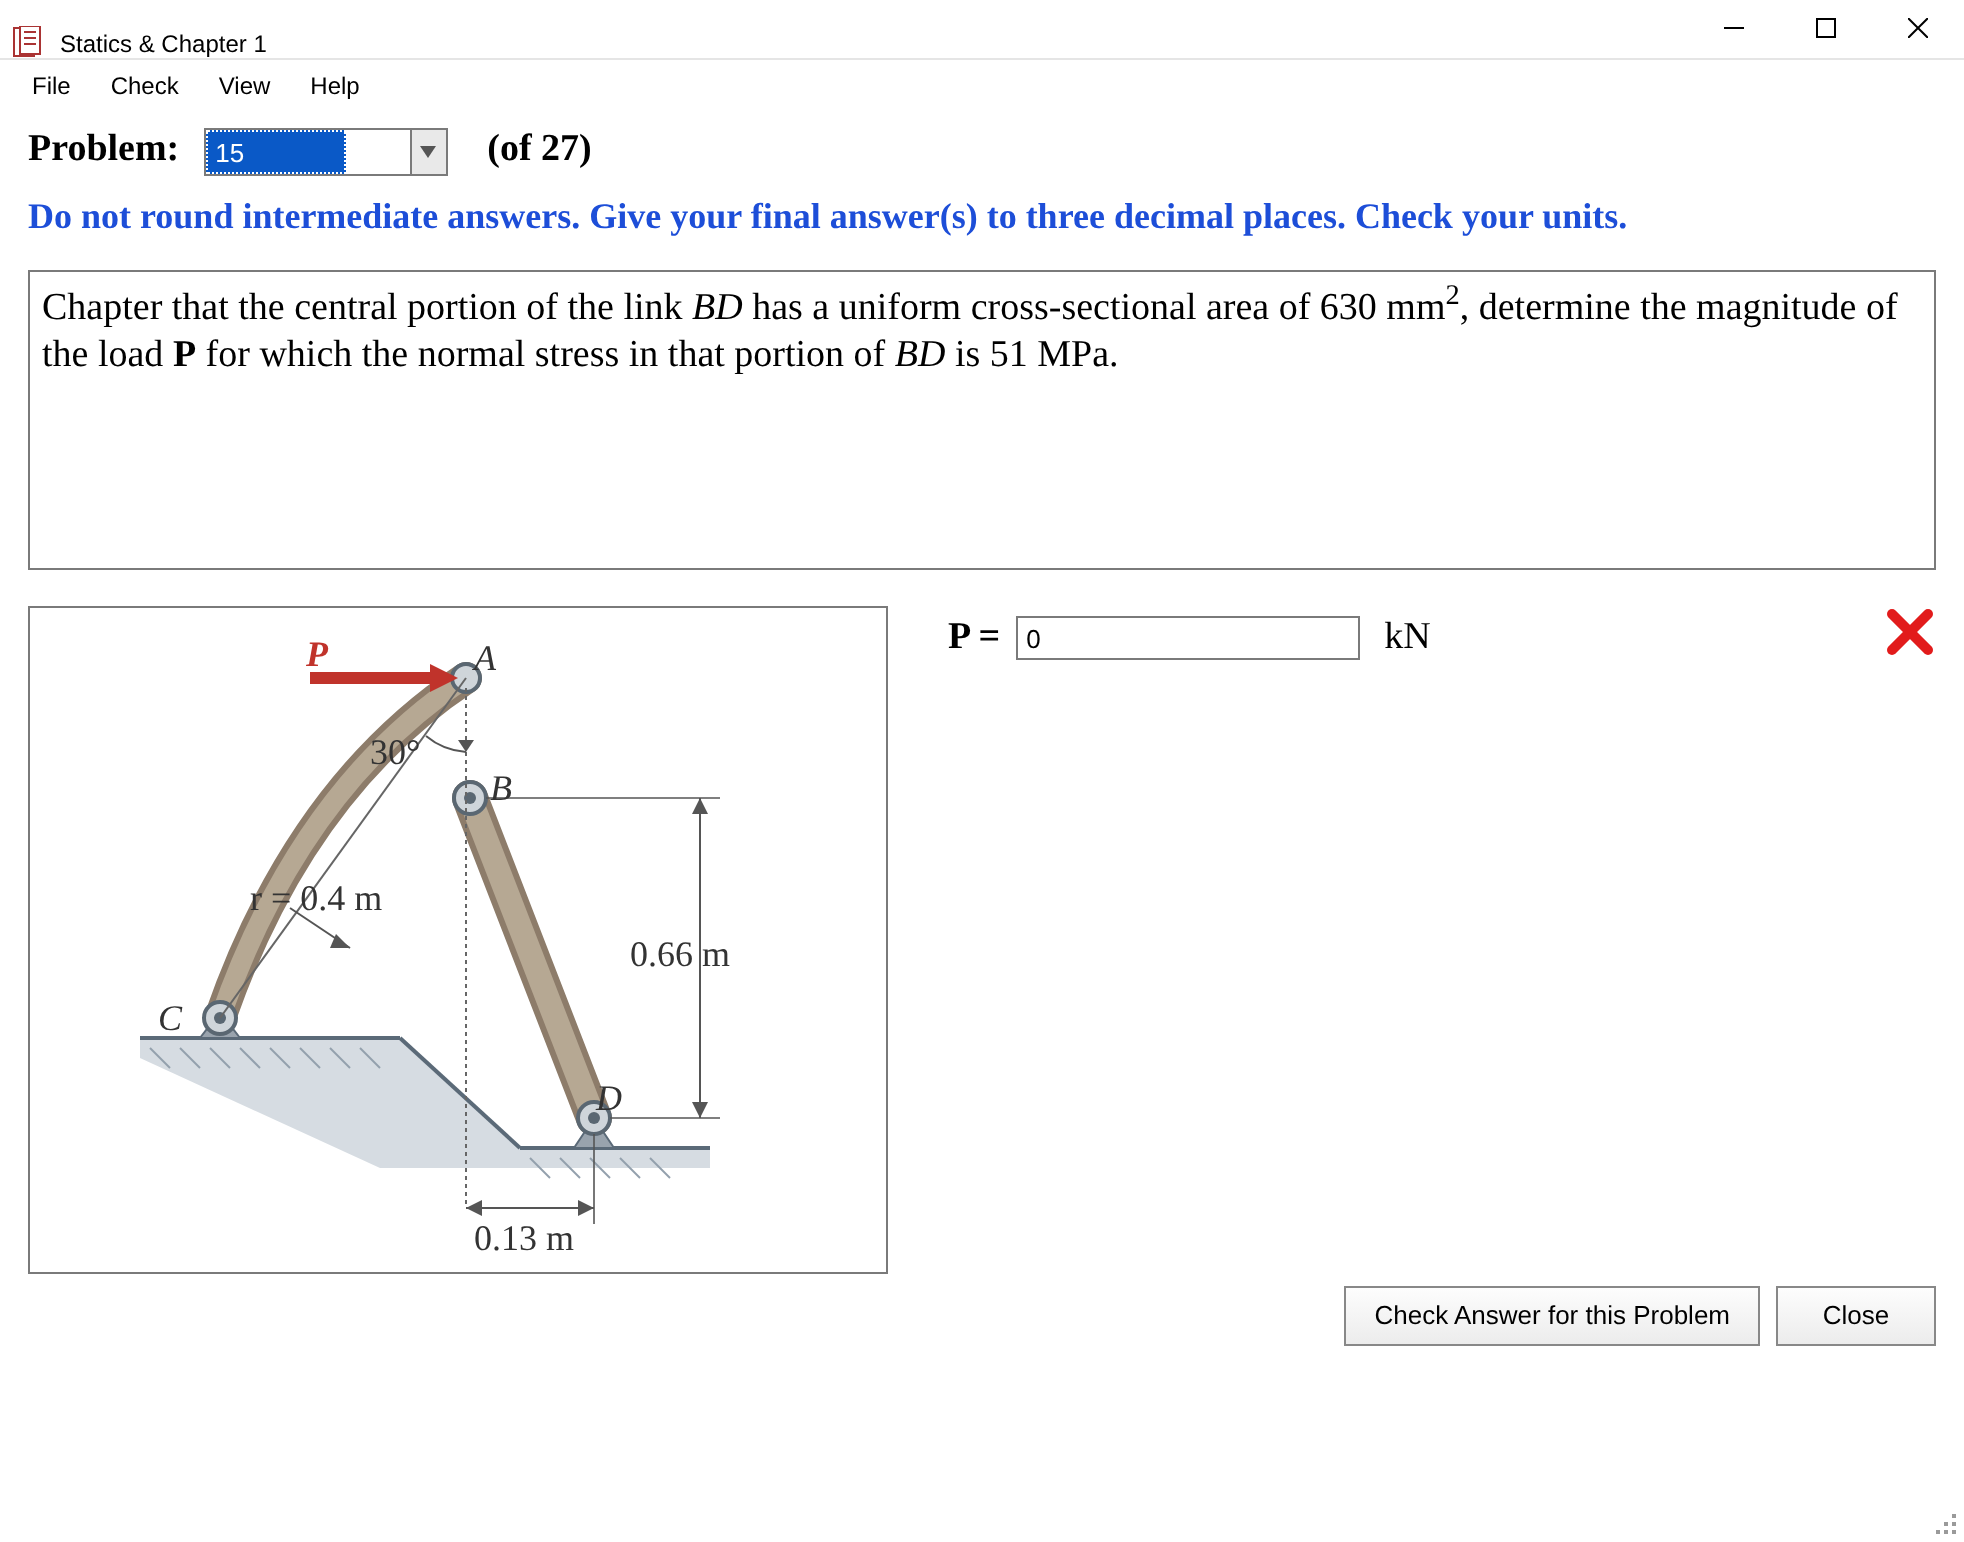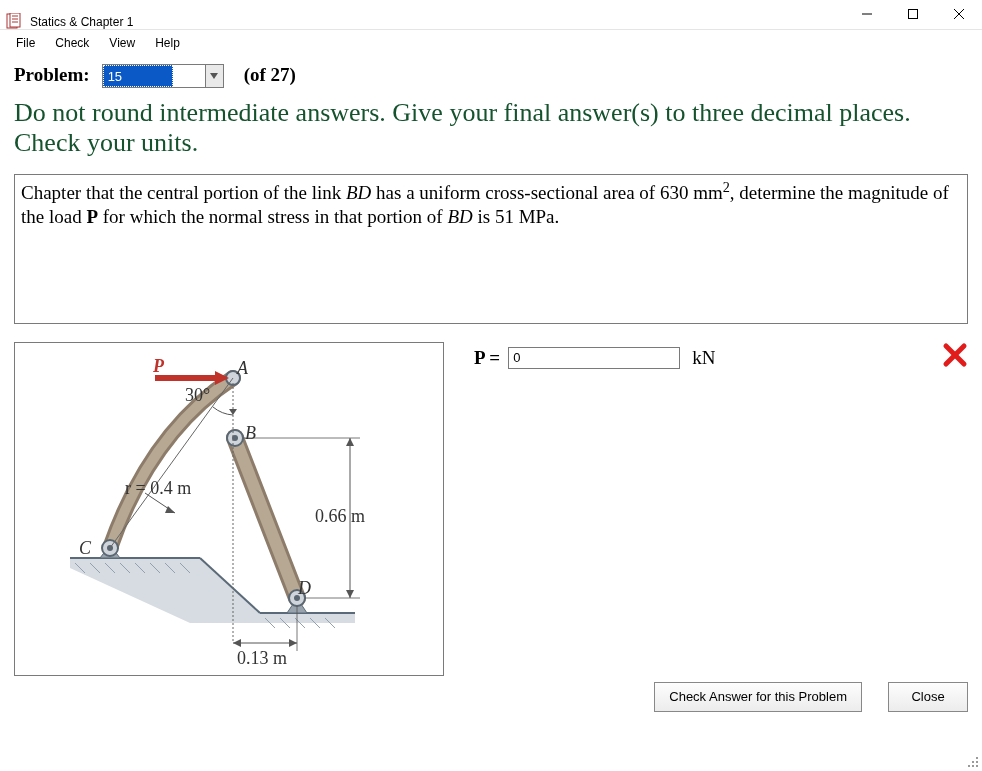--- a/index.html
+++ b/index.html
@@ -80,23 +80,24 @@
   .problem-row .combo .drop {
     width: 18px;
     background: #e9e9e9;
     border-left: 1px solid #7a7a7a;
     display: flex; align-items: center; justify-content: center;
   }
   .problem-row .combo .drop svg { width: 8px; height: 6px; }
   .problem-row .of { margin-left: 14px; font-weight: bold; }
   .instructions {
     font-family: "Times New Roman", serif;
-    font-size: 26px;
-    color: #14532d;
+    font-size: 18px;
+    color: #1d4ed8;
     margin-bottom: 16px;
+    font-weight: bold;
   }
   .problem-box {
     border: 1px solid #7a7a7a;
     background: #fff;
     padding: 4px 6px;
     font-family: "Times New Roman", serif;
     font-size: 19px;
     line-height: 1.25;
     height: 150px;
     margin-bottom: 18px;
@@ -148,21 +149,20 @@
   .button {
     border: 1px solid #888;
     background: linear-gradient(#fdfdfd,#ececec);
     padding: 6px 14px;
     font-size: 13px;
     font-family: "Segoe UI", Tahoma, sans-serif;
     min-width: 80px;
     text-align: center;
     height: 30px;
     line-height: 16px;
-    margin-left: 18px;
   }
   .resize-grip {
     position: absolute;
     right: 2px;
     bottom: 2px;
     width: 16px; height: 16px;
   }
   .resize-grip svg { width:16px; height:16px; }
   .right-panel {
     position: relative;
@@ -303,21 +303,21 @@
         <line x1="218" y1="300" x2="282" y2="300" stroke="#555"></line>
         <polygon points="218,300 226,296 226,304" fill="#555"></polygon>
         <polygon points="282,300 274,296 274,304" fill="#555"></polygon>
         <line x1="282" y1="263" x2="282" y2="308" stroke="#555" stroke-width="0.8"></line>
       </svg>
       <span class="fig-lbl" style="left:138px; top:13px; color:#c0332b; font-weight:bold;">P</span>
       <span class="fig-lbl" style="left:222px; top:15px;">A</span>
       <span class="fig-lbl" style="left:230px; top:80px;">B</span>
       <span class="fig-lbl" style="left:64px; top:195px;">C</span>
       <span class="fig-lbl" style="left:283px; top:235px;">D</span>
-      <span class="fig-lbl" style="left:170px; top:42px; font-style:normal;">30°</span>
+      <span class="fig-lbl" style="left:170px; top:62px; font-style:normal;">30°</span>
       <span class="fig-lbl" style="left:110px; top:135px; font-style:normal;">r = 0.4 m</span>
       <span class="fig-lbl" style="left:300px; top:163px; font-style:normal;">0.66 m</span>
       <span class="fig-lbl" style="left:222px; top:305px; font-style:normal;">0.13 m</span>
     </div>
 
     <div class="right-panel">
       <div class="answer-row">
         <span><b>P =</b></span>
         <input type="text" value="0" style="">
         <span class="unit">kN</span>

